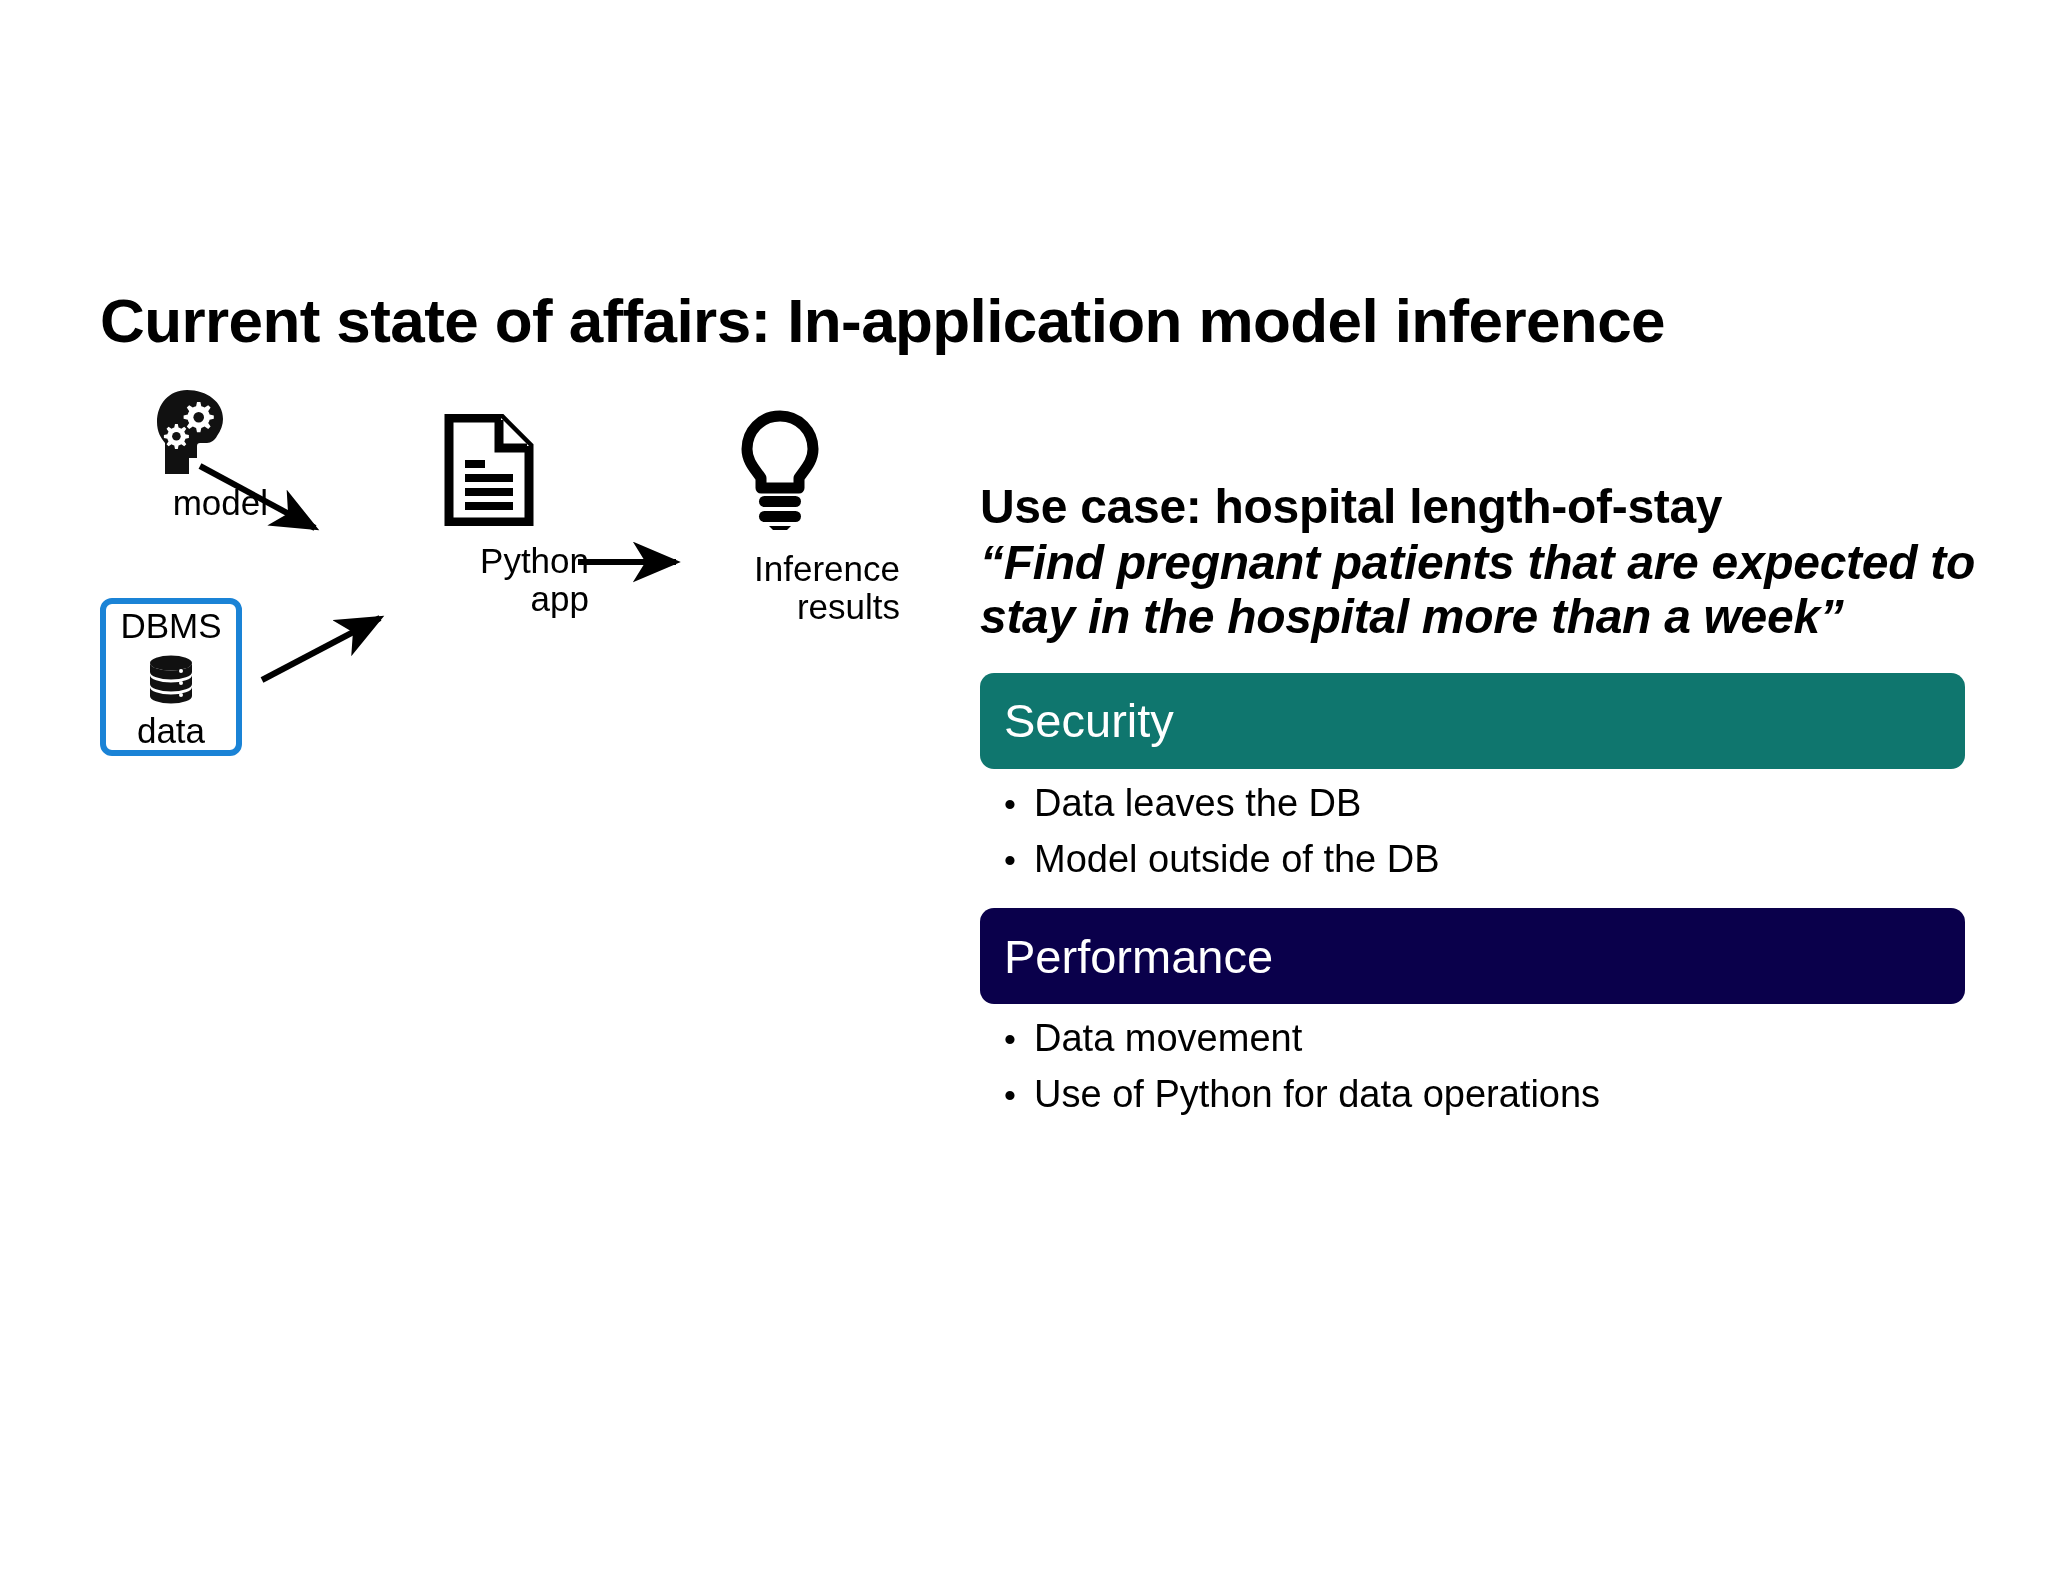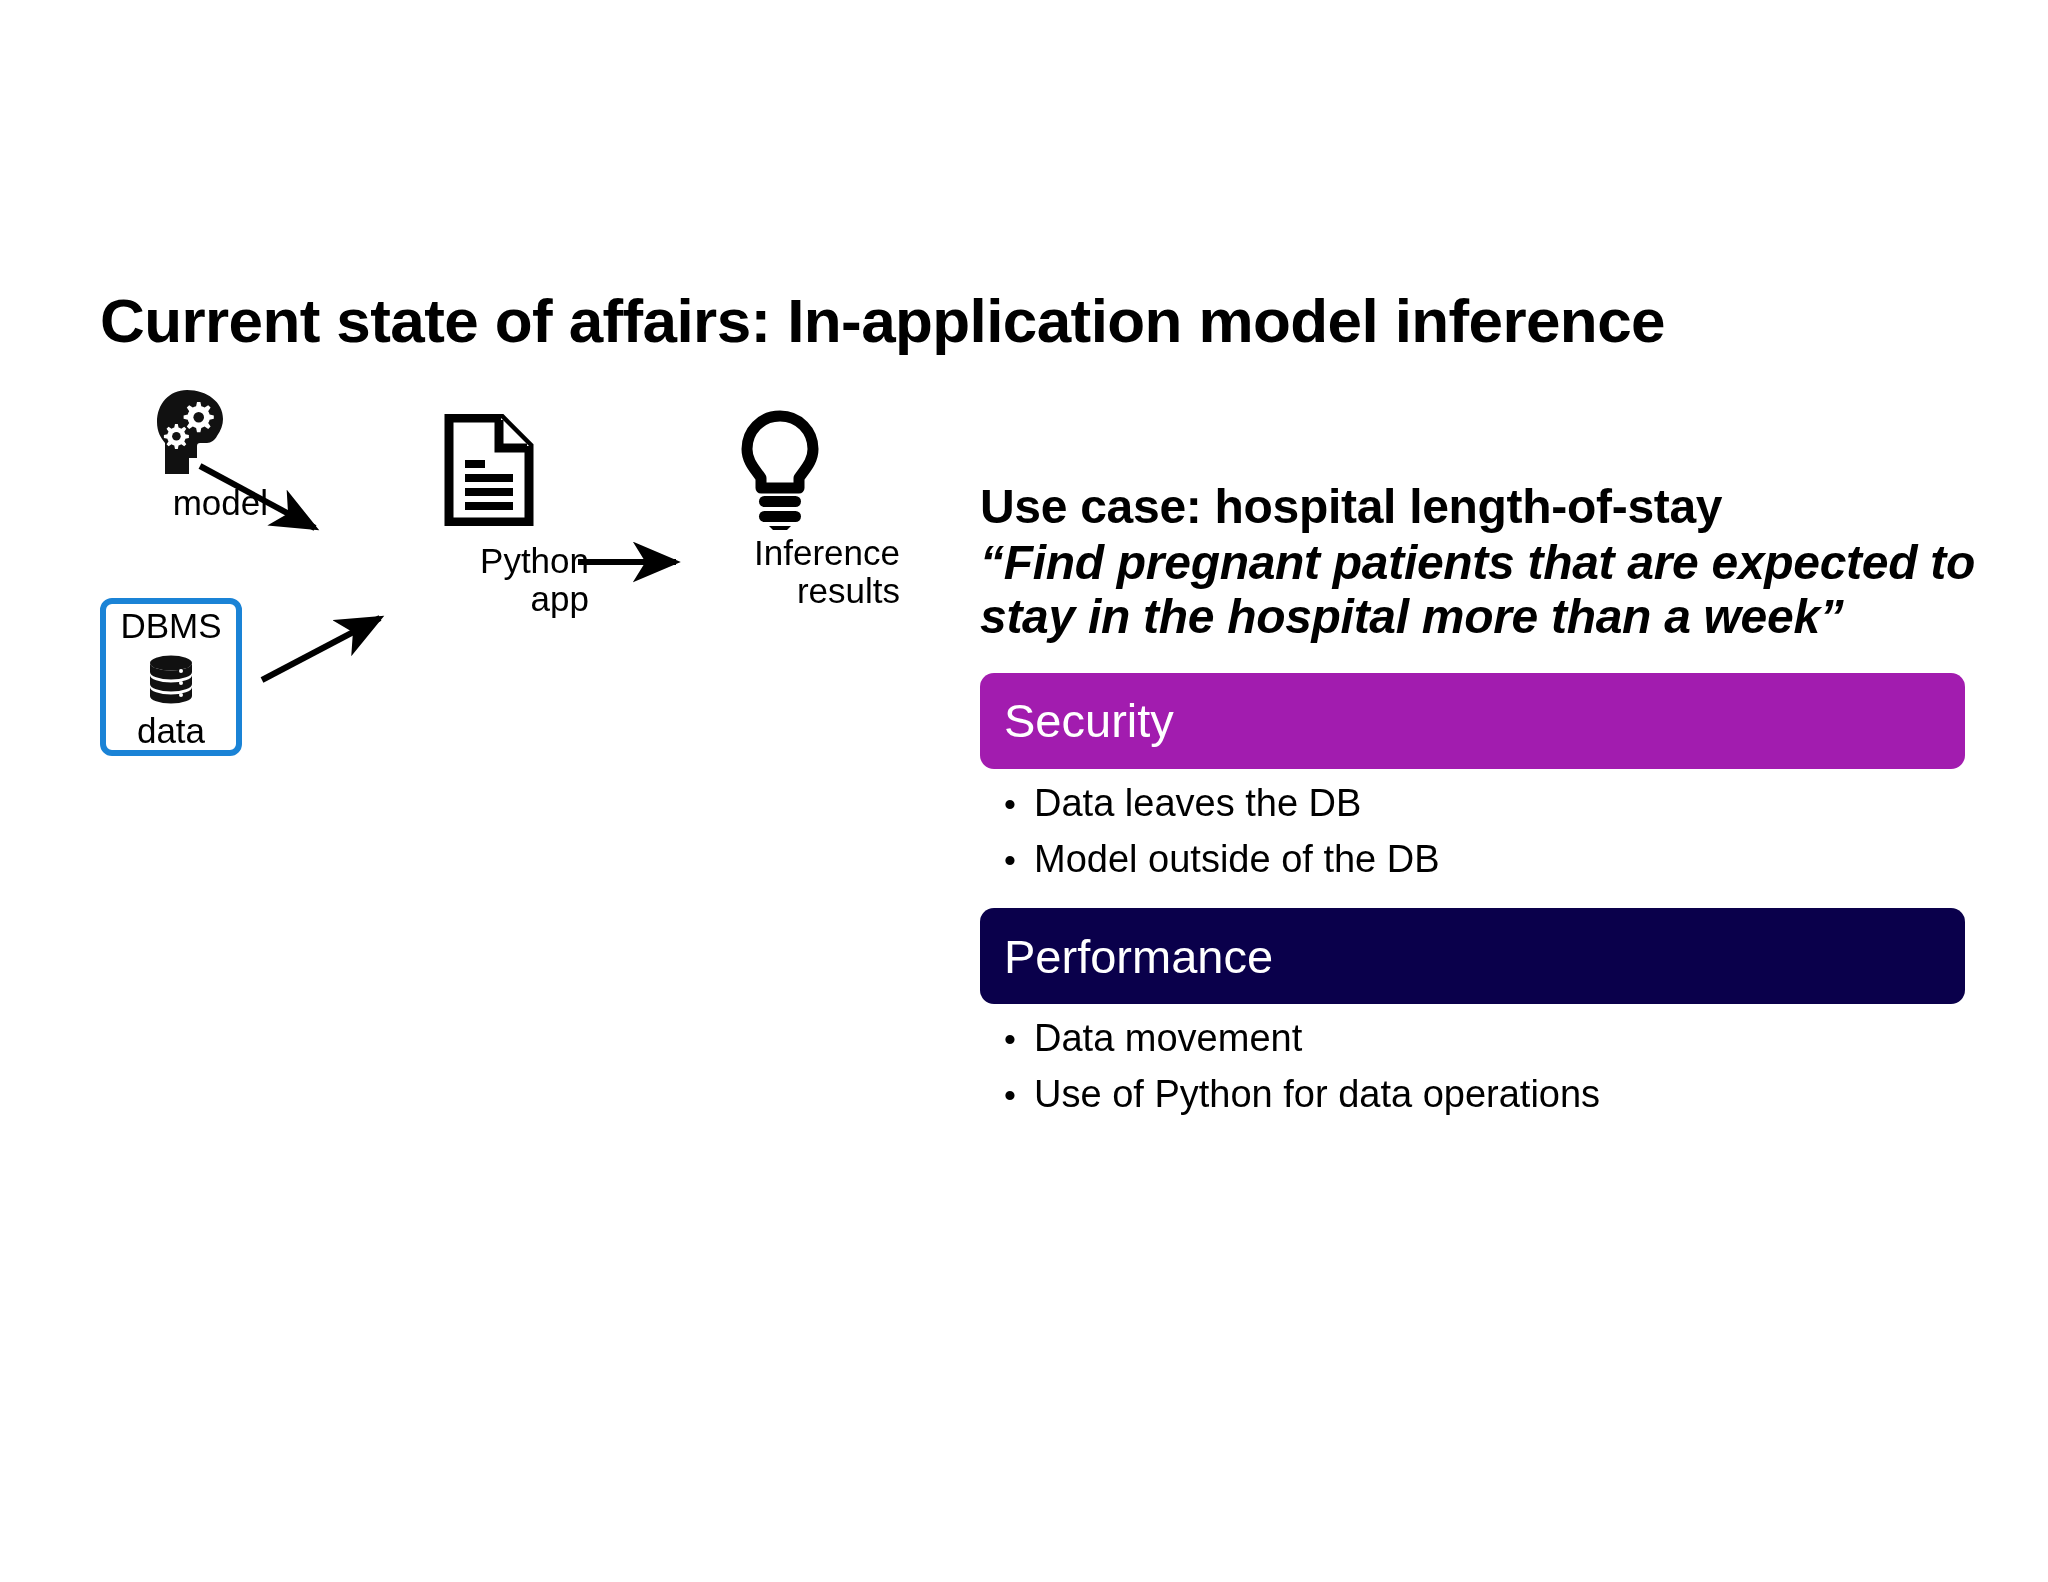--- a/index.html
+++ b/index.html
@@ -129,21 +129,21 @@
     left: 660px;
     top: 30px;
     width: 240px;
   }
   .node-inference .icon-wrap {
     height: 120px;
     display: flex;
     align-items: center;
     justify-content: center;
   }
-  .node-inference .node-label { margin-top: 4px; }
+  .node-inference .node-label { margin-top: 20px; }
 
   .arrow-svg {
     position: absolute;
     left: 0; top: 0;
     width: 960px;
     height: 420px;
     pointer-events: none;
   }
 
   
@@ -183,21 +183,21 @@
     padding-left: 24px;
     box-sizing: border-box;
     width: 985px;
   }
   .banner-text {
     font-size: 47px;
     color: #ffffff;
     font-weight: 400;
     line-height: 1;
   }
-  .banner-security { background: #a21caf; }
+  .banner-security { background: #0f766e; }
   .banner-performance { background: #0a004b; }
 
   .bullets {
     margin-top: 14px;
     padding-left: 24px;
   }
   .bullet-row {
     display: flex;
     align-items: baseline;
     margin-bottom: 14px;

